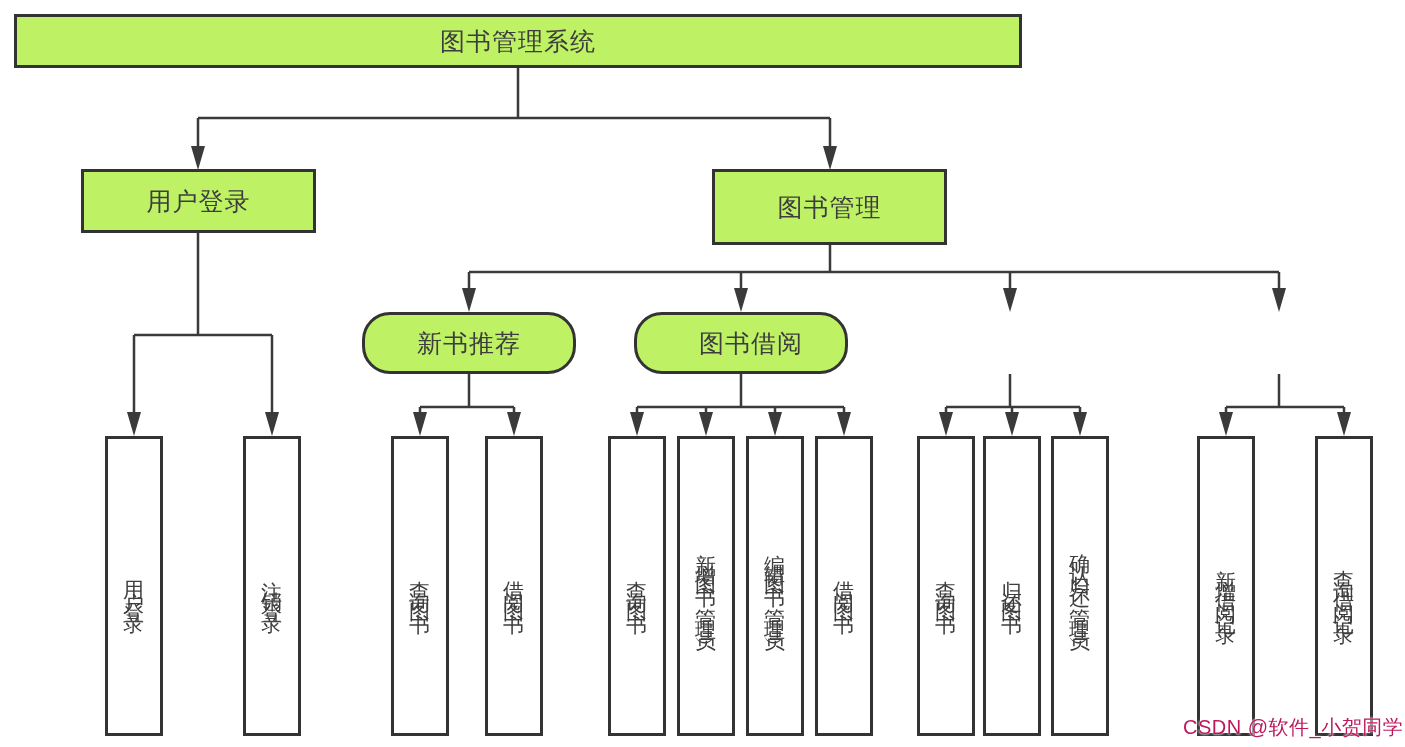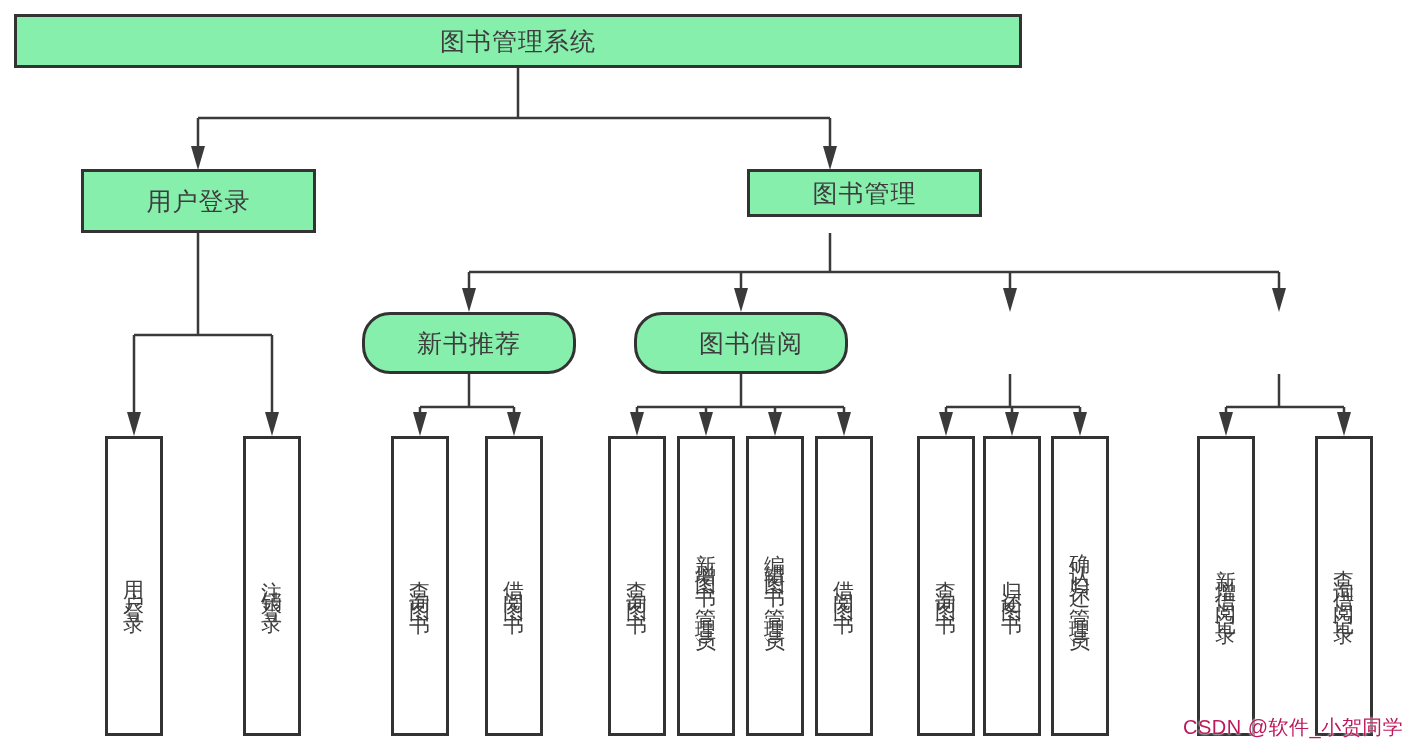--- a/index.html
+++ b/index.html
@@ -28,32 +28,32 @@
     stroke-width: 2.5;
   }
   svg.connectors polygon {
     fill: #3a3a3a;
     stroke: none;
   }
   .hnode {
     position: absolute;
     box-sizing: border-box;
     border: 3px solid #333333;
-    background: #86efac;
+    background: #bef264;
     display: flex;
     align-items: center;
     justify-content: center;
     font-size: 25px;
     letter-spacing: 1px;
     color: #3d3d3d;
     white-space: nowrap;
   }
   .root-node  { left: 14px;  top: 14px;  width: 1008px; height: 54px; }
   .branch-0   { left: 81px;  top: 169px; width: 235px;  height: 64px; }
-  .branch-1   { left: 712px; top: 169px; width: 235px;  height: 48px; margin-left: 35px; }
+  .branch-1   { left: 712px; top: 169px; width: 235px;  height: 76px; }
   .module     { top: 312px; width: 214px; height: 62px; border-radius: 28px; }
   .module-0   { left: 362px; }
   .module-1   { left: 634px; padding-left: 20px; }
   .module-2   { left: 903px; }
   .module-3   { left: 1172px; }
   .vnode {
     position: absolute;
     top: 436px;
     width: 58px;
     height: 300px;

